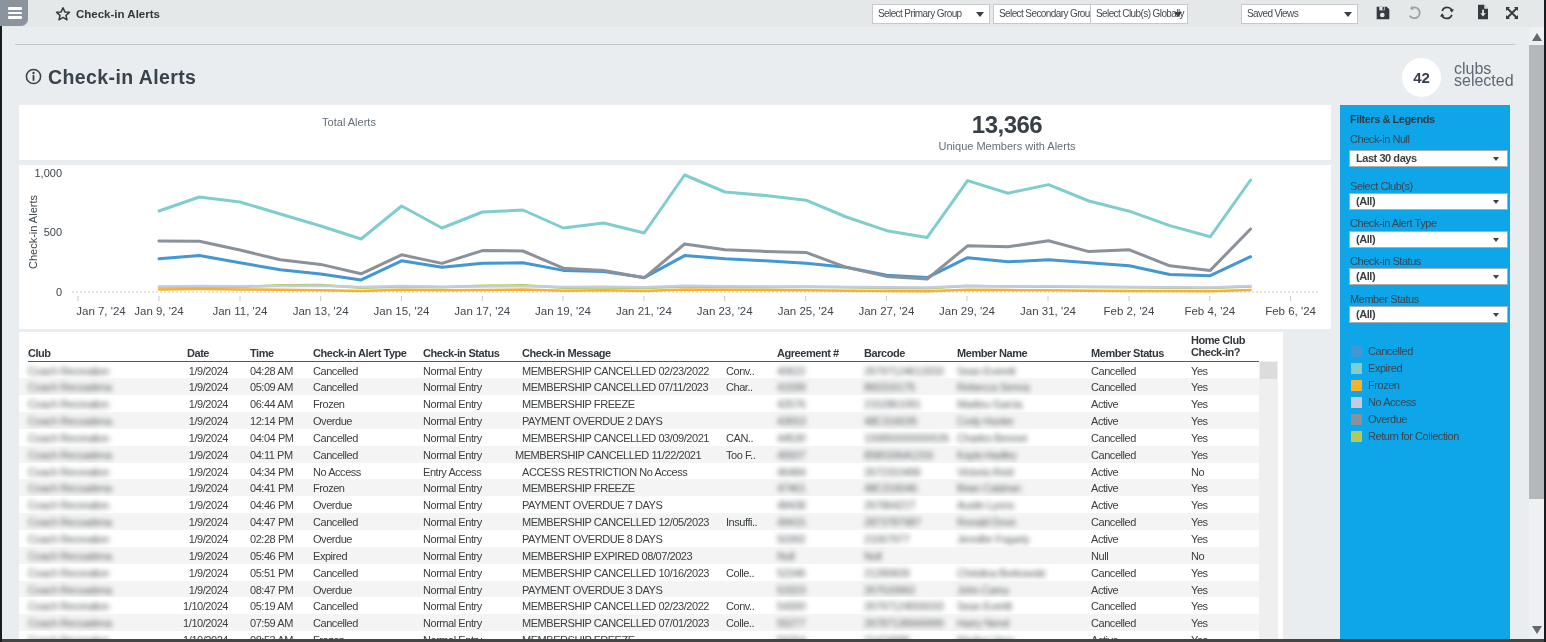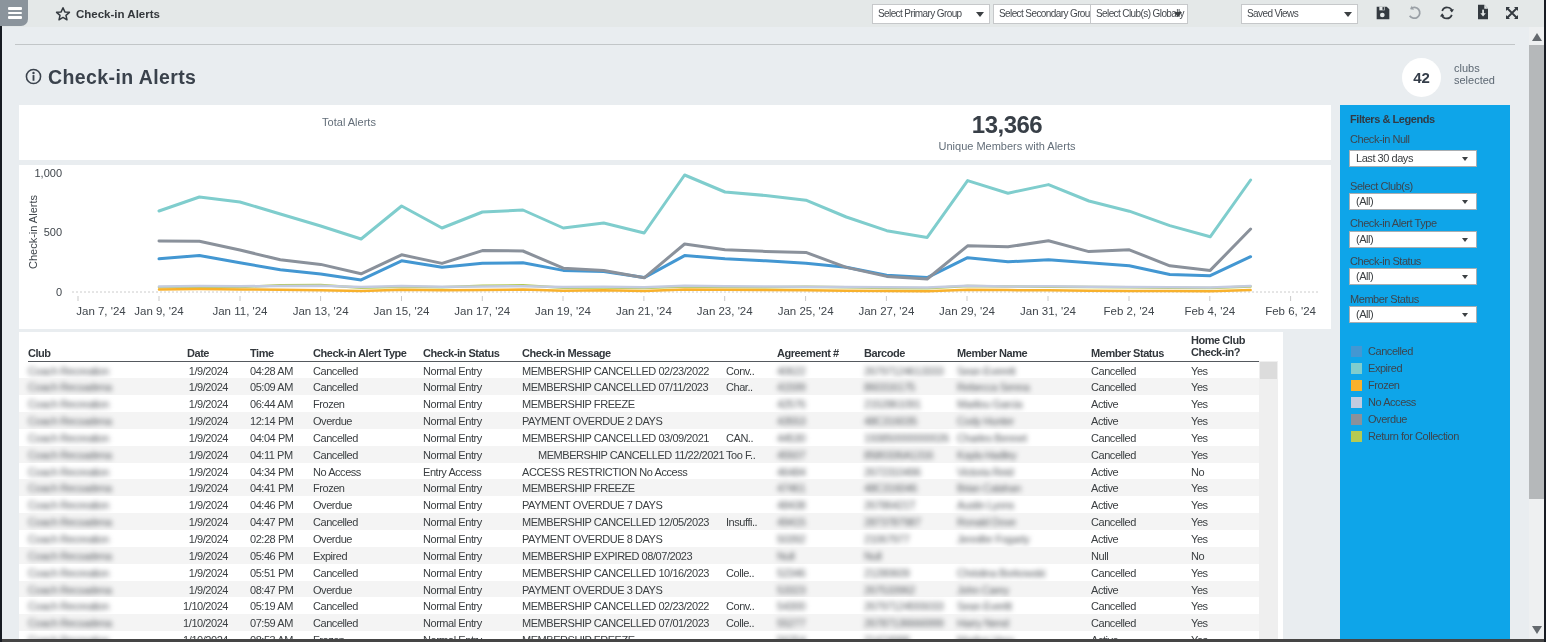--- a/index.html
+++ b/index.html
@@ -4,31 +4,31 @@
 body {width:1546px;height:642px;position:relative;overflow:hidden;background:#e9edf0;font-family:"Liberation Sans",sans-serif;}
 .toolbar {position:absolute;left:0;top:0;width:1546px;height:27px;background:#e4e8e8;}
 .hamb {position:absolute;left:0;top:0;width:27.5px;height:25.5px;background:#8b949c;border-radius:0 0 7px 0;}
 .hamb i {position:absolute;left:8px;width:13.5px;height:2.6px;background:#fff;border-radius:1px;}
 .ttl {position:absolute;left:76px;top:7.5px;font-size:11.5px;font-weight:600;color:#33373b;}
 .tsel {position:absolute;top:4px;height:19.5px;background:#fff;border:1px solid #c6c8ca;font-size:10px;letter-spacing:-0.6px;color:#45494e;line-height:17.5px;padding-left:5px;white-space:nowrap;}
 .tsel .car {position:absolute;width:0;height:0;border-left:4.5px solid transparent;border-right:4.5px solid transparent;border-top:5px solid #3c4043;top:7px;right:5px;}
 .hline {position:absolute;left:15px;top:44px;width:1500px;height:1px;background:#c2c6c8;}
 .h1 {position:absolute;left:48px;top:66px;font-size:19.5px;font-weight:700;color:#3a424c;letter-spacing:0.4px;}
 .circle42 {position:absolute;left:1402px;top:58px;width:39px;height:39px;border-radius:50%;background:#fff;text-align:center;line-height:39px;font-size:15px;font-weight:700;color:#353e4a;}
-.clubs-sel {position:absolute;left:1454px;top:63px;font-size:11px;color:#5d6873;line-height:11.5px;}
+.clubs-sel {position:absolute;left:1454px;top:63px;font-size:16px;color:#5d6873;line-height:11.5px;}
 .panel {position:absolute;background:#fff;}
 .bignum {font-size:24px;letter-spacing:-0.5px;font-weight:700;color:#383f47;text-align:center;line-height:24px;}
 .biglab {font-size:11px;color:#636e79;text-align:center;margin-top:3px;}
 .thead {position:absolute;font-size:11px;letter-spacing:-0.45px;font-weight:700;color:#32373c;white-space:nowrap;}
 .tr {position:absolute;left:0;width:1240px;height:17px;}
 .tr span {position:absolute;top:3px;white-space:nowrap;}
 .c {font-size:11px;letter-spacing:-0.45px;color:#3c4043;}
 .blur {font-size:11px;letter-spacing:-0.45px;color:#585c61;filter:blur(2.4px);}
 .slab {position:absolute;left:10px;font-size:11px;letter-spacing:-0.45px;color:#3d454e;}
-.sbox {position:absolute;left:9px;width:128px;height:17px;background:#fff;border:1px solid #a9aeb2;font-size:11px;letter-spacing:-0.45px;color:#3c4043;line-height:15px;padding-left:6px;}
+.sbox {position:absolute;left:9px;width:159px;height:17px;background:#fff;border:1px solid #a9aeb2;font-size:11px;letter-spacing:-0.45px;color:#3c4043;line-height:15px;padding-left:6px;font-weight:bold;}
 .sbox .car {position:absolute;right:8px;top:6px;width:0;height:0;border-left:3.5px solid transparent;border-right:3.5px solid transparent;border-top:4px solid #3c4043;}
 .fl {position:absolute;left:10px;top:8px;font-size:11px;letter-spacing:-0.45px;font-weight:700;color:#323a44;}
 </style></head><body>
 
 <div class="toolbar"></div>
 <div class="hamb">
     <i style="top:7px"></i>
     <i style="top:11.7px"></i>
     <i style="top:16.4px"></i>
   </div>
@@ -220,21 +220,21 @@
 <span class="blur" style="left:938px">Charles Bennet</span>
 <span class="c" style="left:1072px">Cancelled</span>
 <span class="c" style="left:1172px">Yes</span>
 </div>
 <div class="tr" style="top:114.25px;background:#f4f4f4">
 <span class="blur" style="left:9px">Coach Recsadena</span>
 <span class="c" style="left:129px;width:80px;text-align:right">1/9/2024</span>
 <span class="c" style="left:231px">04:11 PM</span>
 <span class="c" style="left:294px">Cancelled</span>
 <span class="c" style="left:404px">Normal Entry</span>
-<span class="c" style="left:519px">MEMBERSHIP CANCELLED 11/22/2021</span>
+<span class="c" style="left:496px">MEMBERSHIP CANCELLED 11/22/2021</span>
 <span class="c" style="left:707px">Too F..</span>
 <span class="blur" style="left:758px">45507</span>
 <span class="blur" style="left:845px">8580336A1316</span>
 <span class="blur" style="left:938px">Kayla Hadley</span>
 <span class="c" style="left:1072px">Cancelled</span>
 <span class="c" style="left:1172px">Yes</span>
 </div>
 <div class="tr" style="top:131.10px;background:#ffffff">
 <span class="blur" style="left:9px">Coach Recreation</span>
 <span class="c" style="left:129px;width:80px;text-align:right">1/9/2024</span>

